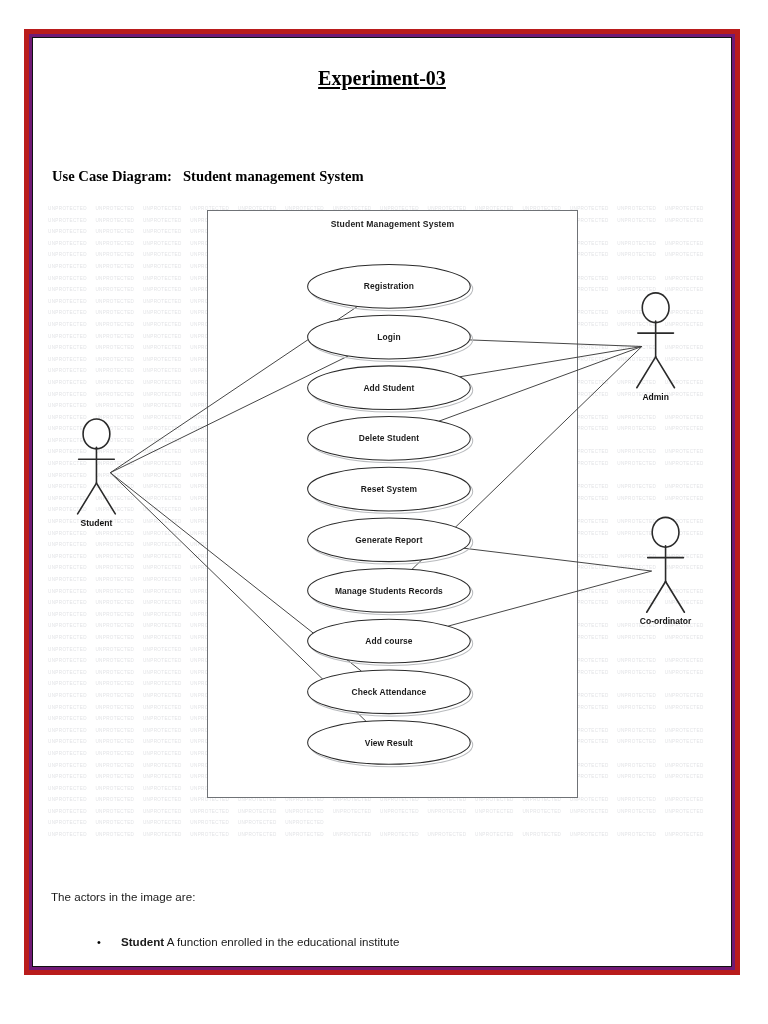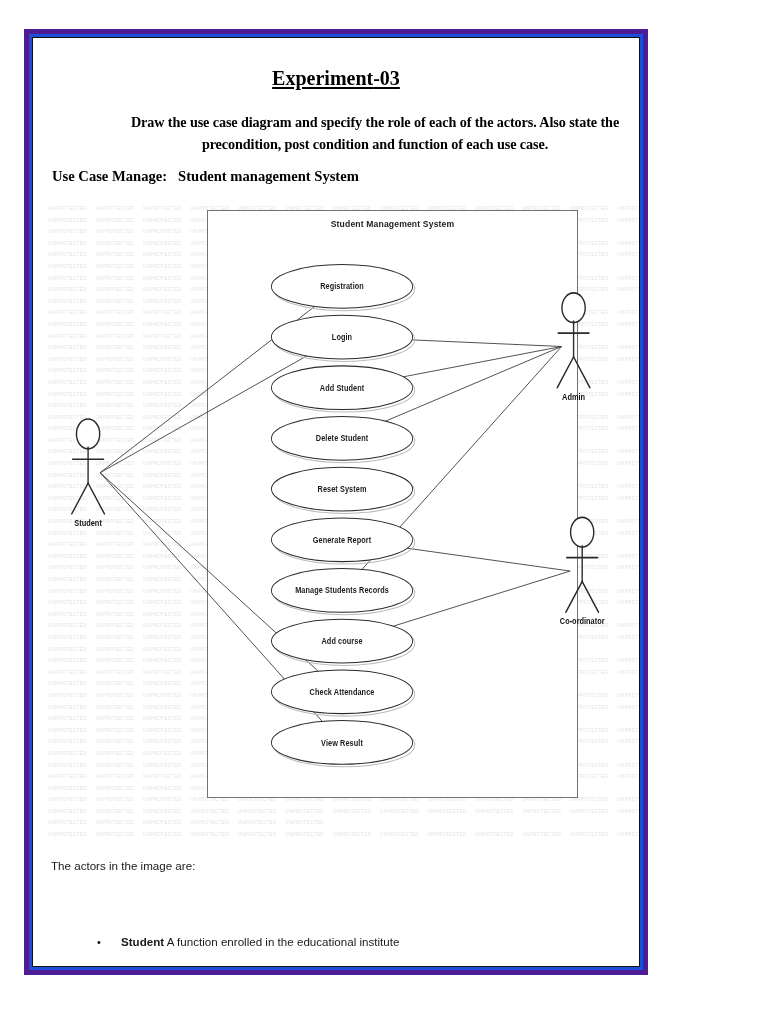--- a/index.html
+++ b/index.html
@@ -14,25 +14,25 @@
     font-family: "Liberation Serif", serif;
     overflow: hidden;
     position: relative;
   }
 
   
   #page {
     position: absolute;
     left: 24px;
     top: 29px;
-    width: 624px;
+    width: 716px;
     height: 946px;
     box-sizing: border-box;
-    border: 5px solid #4c1d95;
-    background: #1d4ed8;
+    border: 5px solid #b91c1c;
+    background: #701a75;
   }
   #page-inner {
     position: absolute;
     left: 3px;
     top: 3px;
     right: 3px;
     bottom: 3px;
     box-sizing: border-box;
     border: 1.5px solid #111111;
     background: #ffffff;
@@ -170,21 +170,21 @@
   .assoc {
     stroke: #3a3a3a;
     stroke-width: 0.95;
     fill: none;
   }
 
   
   .footer-lead {
     position: absolute;
     left: 18px;
-    top: 821px;
+    top: 852px;
     font-family: "Liberation Sans", sans-serif;
     font-size: 11.6px;
     color: #1a1a1a;
     text-align: center;
   }
   .footer-bullet-row {
     position: absolute;
     left: 18px;
     top: 897px;
     width: 640px;
@@ -211,23 +211,22 @@
 <body>
 
 <div id="page">
 <div id="page-inner">
 <div id="content">
 
   <div class="doc-title">
     <span class="u"><span>Experiment</span><span>-03</span></span>
   </div>
 
-  <div class="doc-prompt">Draw the use case diagram and specify the role of each of the actors. Also state the precondition, post condition and function of each use case.</div>
-
-  <div class="doc-subhead"><span>Use Case Manage:</span>   <span>Student management System</span></div>
+
+  <div class="doc-subhead"><span>Use Case Diagram:</span>   <span>Student management System</span></div>
 
   <div id="watermark">UNPROTECTED UNPROTECTED UNPROTECTED UNPROTECTED UNPROTECTED UNPROTECTED UNPROTECTED UNPROTECTED UNPROTECTED UNPROTECTED UNPROTECTED UNPROTECTED UNPROTECTED UNPROTECTED UNPROTECTED UNPROTECTED UNPROTECTED UNPROTECTED UNPROTECTED UNPROTECTED UNPROTECTED UNPROTECTED UNPROTECTED UNPROTECTED UNPROTECTED UNPROTECTED UNPROTECTED UNPROTECTED UNPROTECTED UNPROTECTED UNPROTECTED UNPROTECTED UNPROTECTED UNPROTECTED 
 UNPROTECTED UNPROTECTED UNPROTECTED UNPROTECTED UNPROTECTED UNPROTECTED UNPROTECTED UNPROTECTED UNPROTECTED UNPROTECTED UNPROTECTED UNPROTECTED UNPROTECTED UNPROTECTED UNPROTECTED UNPROTECTED UNPROTECTED UNPROTECTED UNPROTECTED UNPROTECTED UNPROTECTED UNPROTECTED UNPROTECTED UNPROTECTED UNPROTECTED UNPROTECTED UNPROTECTED UNPROTECTED UNPROTECTED UNPROTECTED UNPROTECTED UNPROTECTED UNPROTECTED UNPROTECTED 
 UNPROTECTED UNPROTECTED UNPROTECTED UNPROTECTED UNPROTECTED UNPROTECTED UNPROTECTED UNPROTECTED UNPROTECTED UNPROTECTED UNPROTECTED UNPROTECTED UNPROTECTED UNPROTECTED UNPROTECTED UNPROTECTED UNPROTECTED UNPROTECTED UNPROTECTED UNPROTECTED UNPROTECTED UNPROTECTED UNPROTECTED UNPROTECTED UNPROTECTED UNPROTECTED UNPROTECTED UNPROTECTED UNPROTECTED UNPROTECTED UNPROTECTED UNPROTECTED UNPROTECTED UNPROTECTED 
 UNPROTECTED UNPROTECTED UNPROTECTED UNPROTECTED UNPROTECTED UNPROTECTED UNPROTECTED UNPROTECTED UNPROTECTED UNPROTECTED UNPROTECTED UNPROTECTED UNPROTECTED UNPROTECTED UNPROTECTED UNPROTECTED UNPROTECTED UNPROTECTED UNPROTECTED UNPROTECTED UNPROTECTED UNPROTECTED UNPROTECTED UNPROTECTED UNPROTECTED UNPROTECTED UNPROTECTED UNPROTECTED UNPROTECTED UNPROTECTED UNPROTECTED UNPROTECTED UNPROTECTED UNPROTECTED 
 UNPROTECTED UNPROTECTED UNPROTECTED UNPROTECTED UNPROTECTED UNPROTECTED UNPROTECTED UNPROTECTED UNPROTECTED UNPROTECTED UNPROTECTED UNPROTECTED UNPROTECTED UNPROTECTED UNPROTECTED UNPROTECTED UNPROTECTED UNPROTECTED UNPROTECTED UNPROTECTED UNPROTECTED UNPROTECTED UNPROTECTED UNPROTECTED UNPROTECTED UNPROTECTED UNPROTECTED UNPROTECTED UNPROTECTED UNPROTECTED UNPROTECTED UNPROTECTED UNPROTECTED UNPROTECTED 
 UNPROTECTED UNPROTECTED UNPROTECTED UNPROTECTED UNPROTECTED UNPROTECTED UNPROTECTED UNPROTECTED UNPROTECTED UNPROTECTED UNPROTECTED UNPROTECTED UNPROTECTED UNPROTECTED UNPROTECTED UNPROTECTED UNPROTECTED UNPROTECTED UNPROTECTED UNPROTECTED UNPROTECTED UNPROTECTED UNPROTECTED UNPROTECTED UNPROTECTED UNPROTECTED UNPROTECTED UNPROTECTED UNPROTECTED UNPROTECTED UNPROTECTED UNPROTECTED UNPROTECTED UNPROTECTED 
 UNPROTECTED UNPROTECTED UNPROTECTED UNPROTECTED UNPROTECTED UNPROTECTED UNPROTECTED UNPROTECTED UNPROTECTED UNPROTECTED UNPROTECTED UNPROTECTED UNPROTECTED UNPROTECTED UNPROTECTED UNPROTECTED UNPROTECTED UNPROTECTED UNPROTECTED UNPROTECTED UNPROTECTED UNPROTECTED UNPROTECTED UNPROTECTED UNPROTECTED UNPROTECTED UNPROTECTED UNPROTECTED UNPROTECTED UNPROTECTED UNPROTECTED UNPROTECTED UNPROTECTED UNPROTECTED 
 UNPROTECTED UNPROTECTED UNPROTECTED UNPROTECTED UNPROTECTED UNPROTECTED UNPROTECTED UNPROTECTED UNPROTECTED UNPROTECTED UNPROTECTED UNPROTECTED UNPROTECTED UNPROTECTED UNPROTECTED UNPROTECTED UNPROTECTED UNPROTECTED UNPROTECTED UNPROTECTED UNPROTECTED UNPROTECTED UNPROTECTED UNPROTECTED UNPROTECTED UNPROTECTED UNPROTECTED UNPROTECTED UNPROTECTED UNPROTECTED UNPROTECTED UNPROTECTED UNPROTECTED UNPROTECTED 
 UNPROTECTED UNPROTECTED UNPROTECTED UNPROTECTED UNPROTECTED UNPROTECTED UNPROTECTED UNPROTECTED UNPROTECTED UNPROTECTED UNPROTECTED UNPROTECTED UNPROTECTED UNPROTECTED UNPROTECTED UNPROTECTED UNPROTECTED UNPROTECTED UNPROTECTED UNPROTECTED UNPROTECTED UNPROTECTED UNPROTECTED UNPROTECTED UNPROTECTED UNPROTECTED UNPROTECTED UNPROTECTED UNPROTECTED UNPROTECTED UNPROTECTED UNPROTECTED UNPROTECTED UNPROTECTED 

